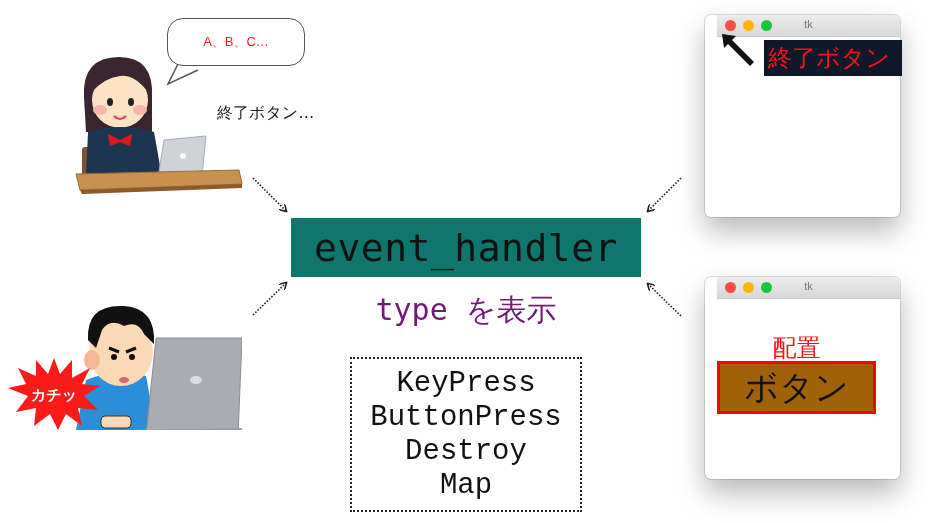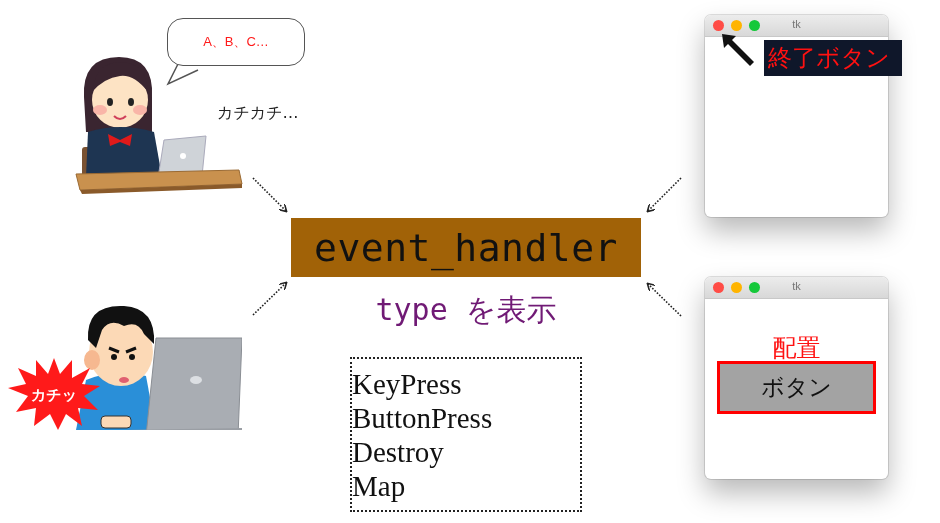--- a/index.html
+++ b/index.html
@@ -8,47 +8,47 @@
   .abs { position:absolute; }
 
   
   .bubble { left:167px; top:18px; width:136px; height:46px; border:1.5px solid #555; border-radius:16px;
             background:#fff; display:flex; align-items:center; justify-content:center;
             color:#ff1a1a; font-family:"Liberation Sans", sans-serif; font-size:13px; }
   .bubble-tail { left:162px; top:50px; }
   .click-text { left:217px; top:103px; font-size:16px; color:#222; font-family:"DejaVu Sans", sans-serif; }
 
   
-  .handler { left:291px; top:218px; width:350px; height:59px; background:#a16207;
+  .handler { left:291px; top:218px; width:350px; height:59px; background:#0f766e;
              display:flex; align-items:center; justify-content:center;
              font-family:"DejaVu Sans Mono", monospace; font-size:38px; color:#111; letter-spacing:0.5px; }
   .subtitle { left:291px; top:290px; width:350px; text-align:center;
               font-family:"DejaVu Sans Mono", monospace; font-size:30px; color:#701a75; }
   .events { left:350px; top:357px; width:232px; height:155px; border:2px dotted #222; box-sizing:border-box;
-            display:flex; flex-direction:column; align-items:flex-start; justify-content:center;
-            font-family:Liberation Serif, serif; font-size:29px; line-height:34px; color:#111; }
+            display:flex; flex-direction:column; align-items:center; justify-content:center;
+            font-family:Liberation Mono, monospace; font-size:29px; line-height:34px; color:#111; }
 
   
   .win { left:705px; width:183px; background:#fff; border-radius:6px;
-         box-shadow:0 14px 28px rgba(0,0,0,0.28), 0 0 0 1px rgba(0,0,0,0.12); overflow:hidden; }
+         box-shadow:0 14px 28px rgba(0,0,0,0.28), 0 0 0 1px rgba(0,0,0,0.12); overflow:hidden;padding-left:12px; }
   .titlebar { height:21px; background:linear-gradient(#ececec,#d8d8d8); border-bottom:1px solid #c8c8c8;
               position:relative; }
   .light { position:absolute; top:5px; width:11px; height:11px; border-radius:50%; }
   .light.red { left:8px; background:#ff4c46; }
   .light.yellow { left:26px; background:#ffb400; }
   .light.green { left:44px; background:#15c83a; }
   .win-title { position:absolute; left:0; right:0; top:3px; text-align:center; font-size:11px; color:#777;
                font-family:"Liberation Sans", sans-serif; }
 
   .quit-label { left:764px; top:40px; width:138px; height:36px; background:#0f172a;
                 color:#ff1111; font-size:24px; display:flex; align-items:center; padding-left:4px; box-sizing:border-box; }
   .place-label { left:705px; top:316px; width:183px; text-align:center; color:#ff1111; font-size:24px;margin-top:16px; }
-  .tk-button { left:717px; top:361px; width:159px; height:53px; background:#a3a3a3; border:3px solid #ff0000;
+  .tk-button { left:717px; top:361px; width:159px; height:53px; background:#a16207; border:3px solid #ff0000;
                box-sizing:border-box; display:flex; align-items:center; justify-content:center;
-               font-size:23px; color:#111; }
+               font-size:34px; color:#111; }
 
   
   .illus { position:absolute; }
 </style>
 </head>
 <body>
 
 <svg class="illus" style="left:74px;top:52px" width="170" height="148" viewBox="0 0 170 148">
 
   <rect x="8" y="95" width="14" height="32" rx="3" fill="#7a5232"></rect>
@@ -75,21 +75,21 @@
   <path d="M2 122 L165 118 L168 132 L6 138 Z" fill="#c9914e" stroke="#9a6a33" stroke-width="1"></path>
   <path d="M6 138 L168 132 L168 136 L8 142 Z" fill="#8a5a2a"></path>
 </svg>
 
 <svg class="abs bubble-tail" width="34" height="30" viewBox="0 0 34 30" style="left:166px;top:58px">
   <path d="M14 2 L2 26 L32 12" fill="#fff" stroke="#555" stroke-width="1.5"></path>
 </svg>
 <div class="abs bubble">
   <span>A、B、C…</span>
 </div>
-<div class="abs click-text">カチカチ…</div>
+<div class="abs click-text">終了ボタン…</div>
 
 <svg class="illus" style="left:6px;top:290px" width="236" height="140" viewBox="0 0 236 140">
 
   <path d="M80 90 Q110 78 140 86 L150 140 L70 140 Z" fill="#2a8fd8"></path>
 
   <ellipse cx="115" cy="62" rx="32" ry="34" fill="#fcd9b6"></ellipse>
   <ellipse cx="86" cy="70" rx="8" ry="10" fill="#f6b890"></ellipse>
 
   <path d="M82 50 Q80 14 118 16 Q150 18 148 54 L138 44 Q132 30 118 36 Q104 28 96 40 L90 58 Z" fill="#111"></path>
 

